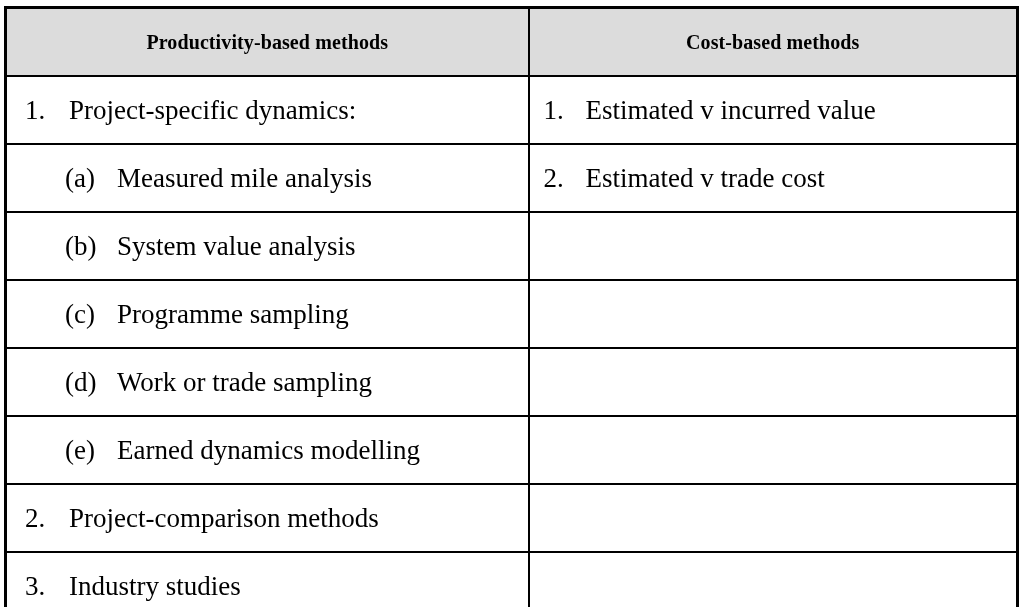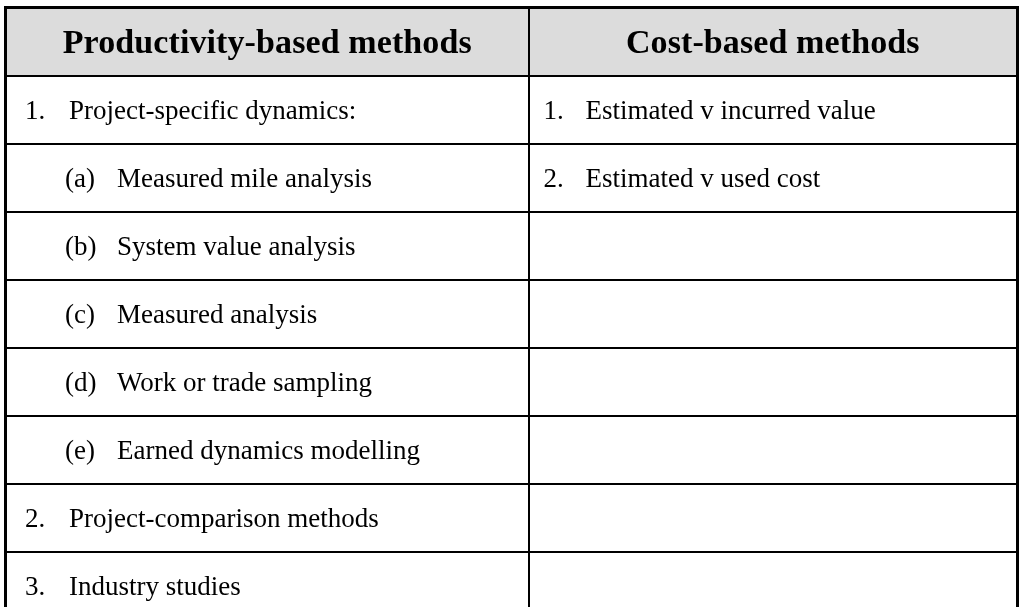--- a/index.html
+++ b/index.html
@@ -34,21 +34,21 @@
   table.methods-table td {
     border: 2px solid #000000;
     padding: 0;
     vertical-align: middle;
   }
   thead th {
     background: #dcdcdc;
     height: 66px;
     text-align: center;
     font-weight: bold;
-    font-size: 34px;
+    font-size: 20px;
     letter-spacing: 0.1px;
   }
   tbody td {
     height: 66px;
     font-size: 27px;
     font-weight: normal;
     background: #ffffff;
   }
   .cell-inner {
     display: flex;
@@ -109,21 +109,21 @@
       <tr>
         <td>
           <div class="cell-inner lvl2">
             <span class="marker alpha">(a)</span>
             <span class="text">Measured mile analysis</span>
           </div>
         </td>
         <td>
           <div class="cell-inner rcell">
             <span class="rmarker">2.</span>
-            <span class="text">Estimated v used cost</span>
+            <span class="text">Estimated v trade cost</span>
           </div>
         </td>
       </tr>
       <tr>
         <td>
           <div class="cell-inner lvl2">
             <span class="marker alpha">(b)</span>
             <span class="text">System value analysis</span>
           </div>
         </td>
@@ -131,21 +131,21 @@
           <div class="cell-inner rcell empty-cell">
             <span class="rmarker"></span>
             <span class="text"></span>
           </div>
         </td>
       </tr>
       <tr>
         <td>
           <div class="cell-inner lvl2">
             <span class="marker alpha">(c)</span>
-            <span class="text">Measured analysis</span>
+            <span class="text">Programme sampling</span>
           </div>
         </td>
         <td>
           <div class="cell-inner rcell empty-cell">
             <span class="rmarker"></span>
             <span class="text"></span>
           </div>
         </td>
       </tr>
       <tr>

